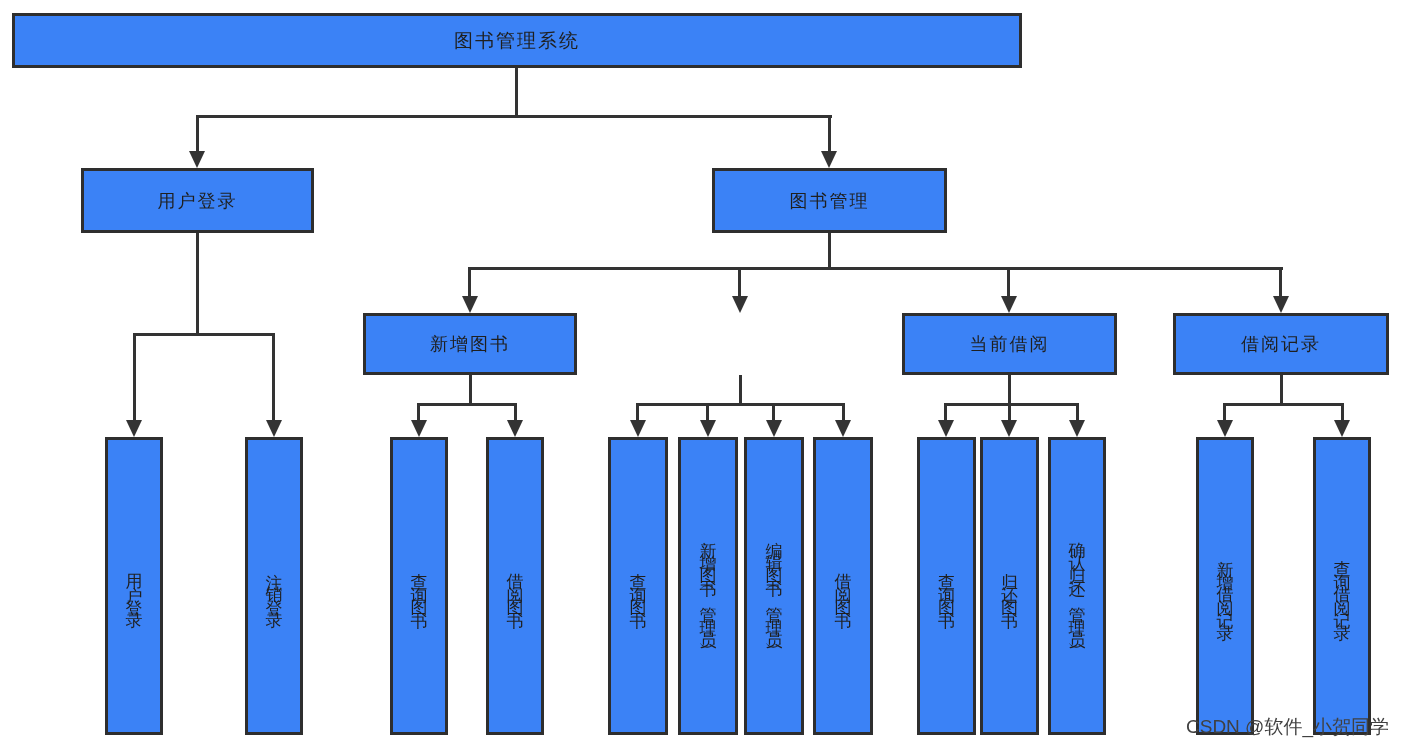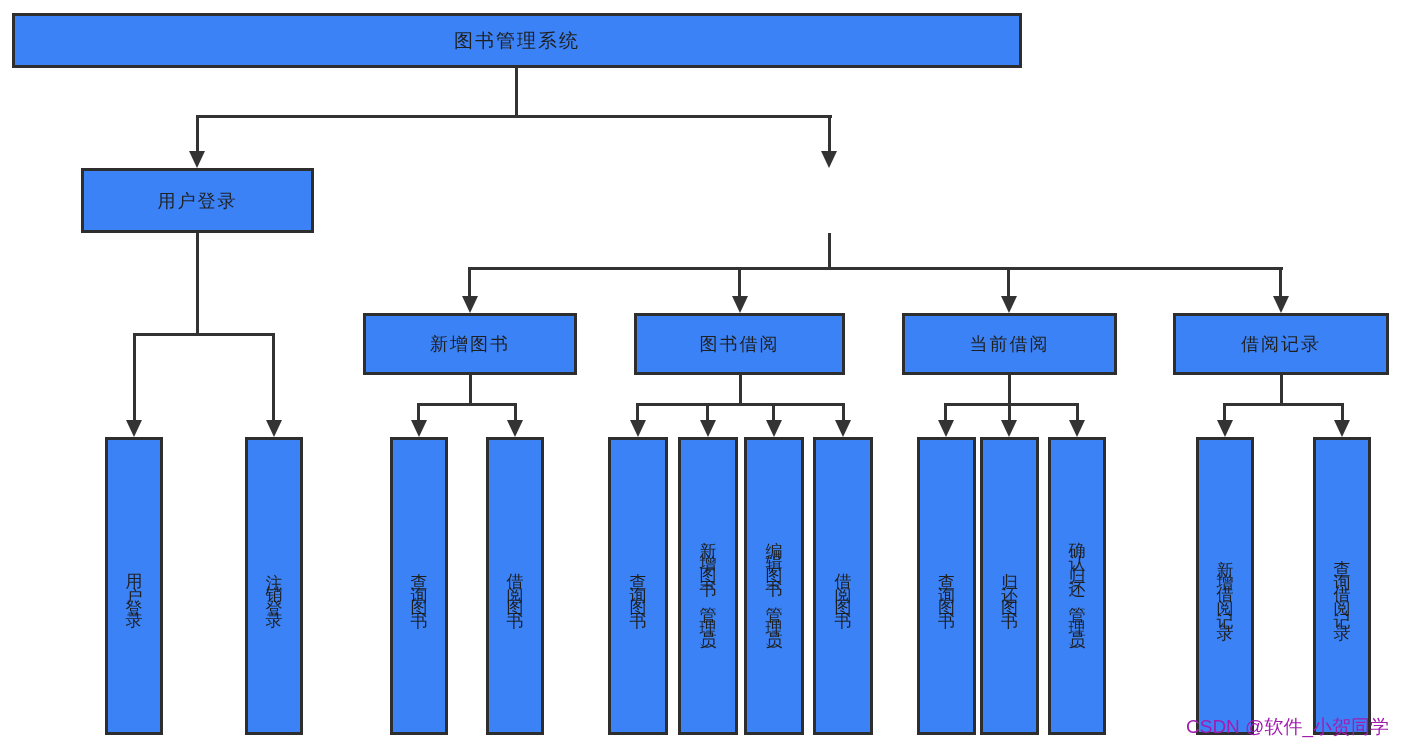--- a/index.html
+++ b/index.html
@@ -8,40 +8,43 @@
   .box{position:absolute;box-sizing:border-box;background:#3b82f6;
        border:3px solid #2e2e2e;display:flex;align-items:center;justify-content:center;
        color:#1f1f1f;z-index:2;}
   .hbox{font-size:18px;letter-spacing:2px;}
   .root{font-size:19px;}
   .vbox span{writing-mode:vertical-rl;text-orientation:mixed;
              font-size:17px;letter-spacing:13px;line-height:1;}
   .ln{position:absolute;background:#333333;z-index:1;}
   .ar{position:absolute;width:0;height:0;border-left:8px solid transparent;
       border-right:8px solid transparent;border-top:17px solid #333333;z-index:1;}
-  .wm{position:absolute;color:#a21caf;font-size:19px;z-index:5;white-space:nowrap;}
+  .wm{position:absolute;color:#404040;font-size:19px;z-index:5;white-space:nowrap;}
 </style>
 </head>
 <body>
 
 <div class="stage">
 
   <div class="box hbox root" style="left:12px;top:13px;width:1010px;height:55px;">
     <span>图书管理系统</span>
   </div>
 
   <div class="ln" style="left:515px;top:68px;width:3px;height:50px;"></div>
   <div class="ln" style="left:196px;top:115px;width:636px;height:3px;"></div>
   <div class="ln" style="left:196px;top:115px;width:3px;height:38px;"></div>
   <div class="ar" style="left:189px;top:151px;"></div>
   <div class="ln" style="left:828px;top:115px;width:3px;height:38px;"></div>
   <div class="ar" style="left:821px;top:151px;"></div>
 
   <div class="box hbox" style="left:81px;top:168px;width:233px;height:65px;">
     <span>用户登录</span>
+  </div>
+  <div class="box hbox" style="left:712px;top:168px;width:235px;height:65px;">
+    <span>图书管理</span>
   </div>
 
   <div class="ln" style="left:196px;top:233px;width:3px;height:102px;"></div>
   <div class="ln" style="left:133px;top:333px;width:142px;height:3px;"></div>
   <div class="ln" style="left:133px;top:333px;width:3px;height:88px;"></div>
   <div class="ar" style="left:126px;top:420px;"></div>
   <div class="ln" style="left:272px;top:333px;width:3px;height:88px;"></div>
   <div class="ar" style="left:266px;top:420px;"></div>
 
   <div class="ln" style="left:828px;top:233px;width:3px;height:37px;"></div>
@@ -50,23 +53,20 @@
   <div class="ar" style="left:462px;top:296px;"></div>
   <div class="ln" style="left:738px;top:267px;width:3px;height:31px;"></div>
   <div class="ar" style="left:732px;top:296px;"></div>
   <div class="ln" style="left:1007px;top:267px;width:3px;height:31px;"></div>
   <div class="ar" style="left:1001px;top:296px;"></div>
   <div class="ln" style="left:1279px;top:267px;width:3px;height:31px;"></div>
   <div class="ar" style="left:1273px;top:296px;"></div>
 
   <div class="box hbox" style="left:363px;top:313px;width:214px;height:62px;">
     <span>新增图书</span>
-  </div>
-  <div class="box hbox" style="left:634px;top:313px;width:211px;height:62px;">
-    <span>图书借阅</span>
   </div>
   <div class="box hbox" style="left:1173px;top:313px;width:216px;height:62px;">
     <span>借阅记录</span>
   </div>
   <div class="box hbox" style="left:902px;top:313px;width:215px;height:62px;">
     <span>当前借阅</span>
   </div>
 
   <div class="ln" style="left:469px;top:375px;width:3px;height:31px;"></div>
   <div class="ln" style="left:417px;top:403px;width:100px;height:3px;"></div>

